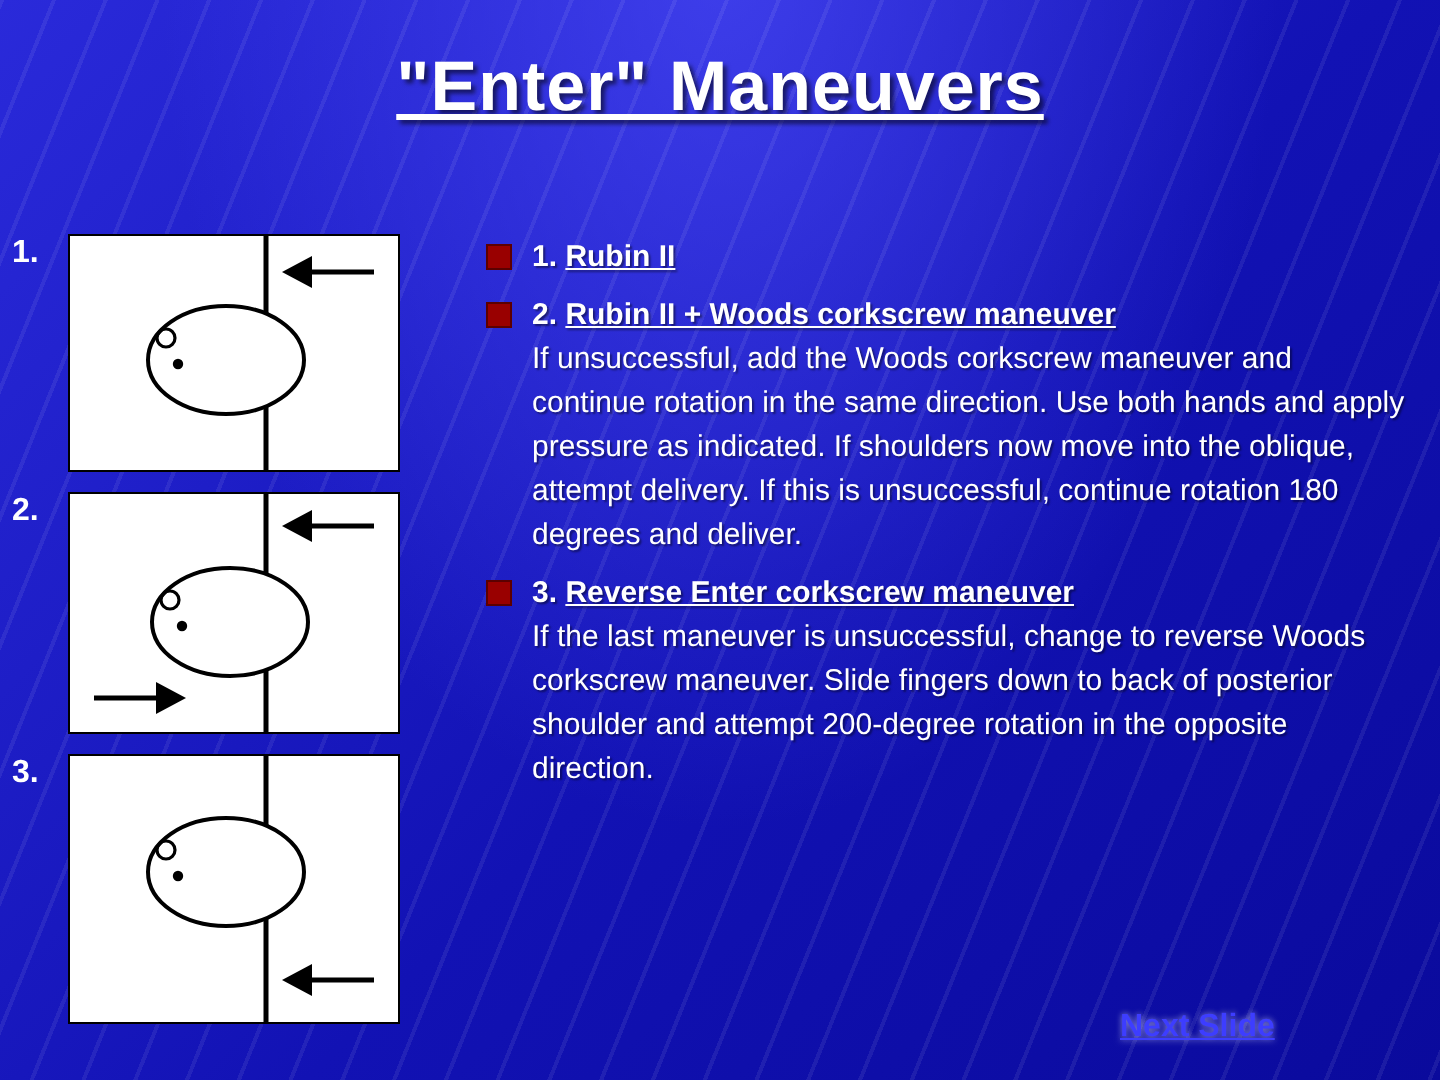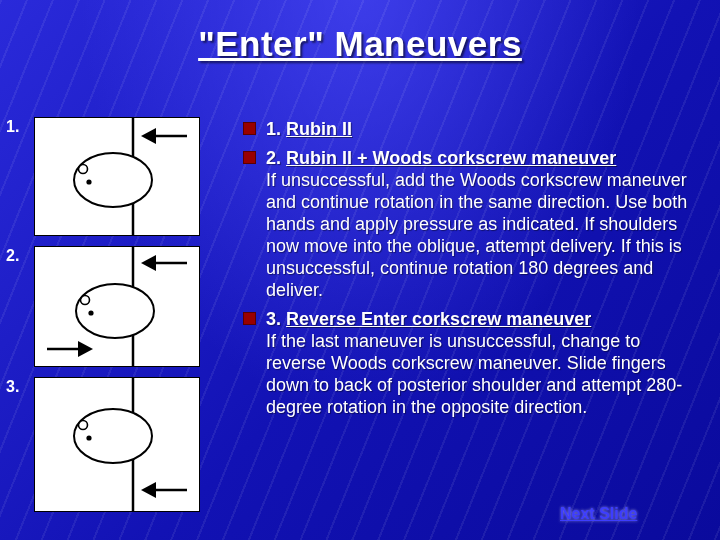--- a/index.html
+++ b/index.html
@@ -49,21 +49,21 @@
     margin-bottom:7px;
   }
   .bullet-sq {
     flex:0 0 auto;
     width:13px; height:13px;
     margin:4px 10px 0 0;
     background:var(--bullet, #990000);
     border:1px solid #5c0000;
   }
   .bullet-text {
-    font-size:18px; line-height:22px;
+    font-size:15px; line-height:22px;
     text-shadow:1px 1px 1px rgba(0,0,0,0.45);
   }
   .bullet-num { font-weight:bold; }
   .bullet-heading { font-weight:bold; text-decoration:underline; }
   .next-slide {
     position:absolute; left:560px; top:505px;
     font-size:16px; font-weight:bold;
     color:var(--link, #3d3dff);
     text-decoration:underline;
     cursor:pointer;
@@ -132,21 +132,21 @@
         <span class="bullet-heading">Rubin II + Woods corkscrew maneuver</span>
         <div class="bullet-body">If unsuccessful, add the Woods corkscrew maneuver and continue rotation in the same direction. Use both hands and apply pressure as indicated. If shoulders now move into the oblique, attempt delivery. If this is unsuccessful, continue rotation 180 degrees and deliver.</div>
       </div>
     </div>
 
     <div class="bullet-item">
       <span class="bullet-sq"></span>
       <div class="bullet-text">
         <span class="bullet-num">3.</span>
         <span class="bullet-heading">Reverse Enter corkscrew maneuver</span>
-        <div class="bullet-body">If the last maneuver is unsuccessful, change to reverse Woods corkscrew maneuver. Slide fingers down to back of posterior shoulder and attempt 280-degree rotation in the opposite direction.</div>
+        <div class="bullet-body">If the last maneuver is unsuccessful, change to reverse Woods corkscrew maneuver. Slide fingers down to back of posterior shoulder and attempt 200-degree rotation in the opposite direction.</div>
       </div>
     </div>
 
   </div>
 
   <a class="next-slide">Next Slide</a>
 
 </div>
 
 </body></html>

